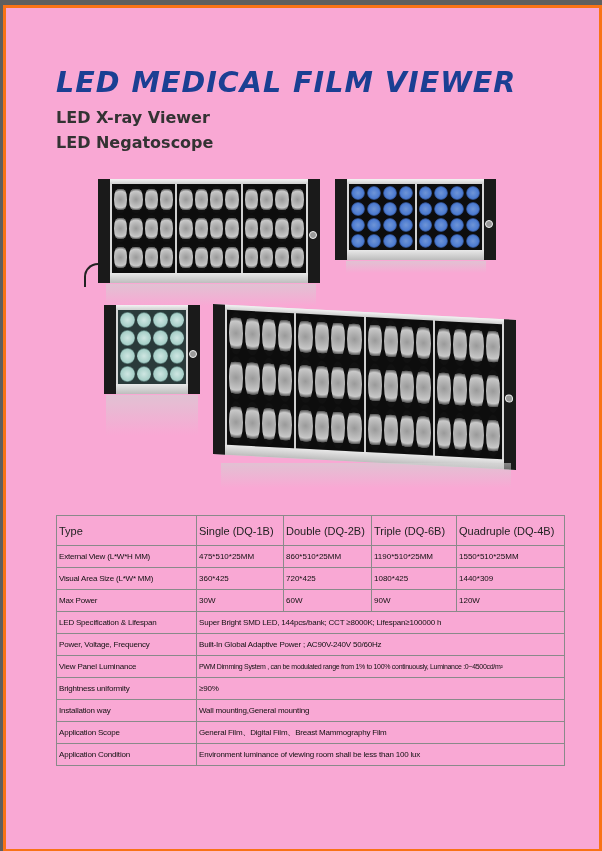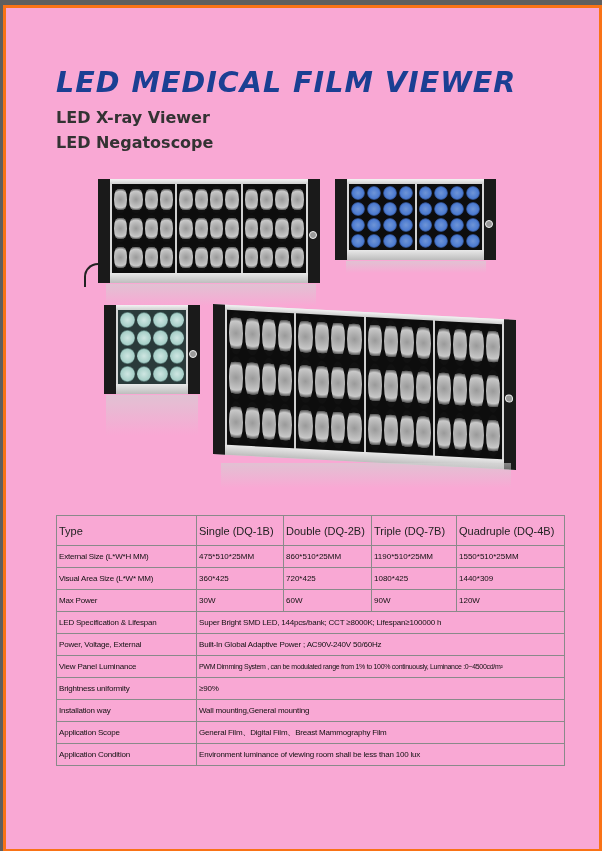--- a/index.html
+++ b/index.html
@@ -350,27 +350,27 @@
         <col style="width:87px">
         <col style="width:88px">
         <col style="width:85px">
         <col style="width:108px">
     </colgroup>
     <thead>
       <tr>
         <th>Type</th>
         <th>Single (DQ-1B)</th>
         <th>Double (DQ-2B)</th>
-        <th>Triple (DQ-7B)</th>
+        <th>Triple (DQ-6B)</th>
         <th>Quadruple (DQ-4B)</th>
       </tr>
     </thead>
     <tbody>
       <tr>
-        <td class="label">External Size (L*W*H MM)</td>
+        <td class="label">External View (L*W*H MM)</td>
         <td>475*510*25MM</td>
         <td>860*510*25MM</td>
         <td>1190*510*25MM</td>
         <td>1550*510*25MM</td>
       </tr>
       <tr>
         <td class="label">Visual Area Size (L*W* MM)</td>
         <td>360*425</td>
         <td>720*425</td>
         <td>1080*425</td>
@@ -381,21 +381,21 @@
         <td>30W</td>
         <td>60W</td>
         <td>90W</td>
         <td>120W</td>
       </tr>
       <tr>
         <td class="label">LED Specification &amp; Lifespan</td>
         <td class="wide" colspan="4">Super Bright SMD LED, 144pcs/bank; CCT ≥8000K; Lifespan≥100000 h</td>
       </tr>
       <tr>
-        <td class="label">Power, Voltage, External</td>
+        <td class="label">Power, Voltage, Frequency</td>
         <td class="wide" colspan="4">Built-In Global Adaptive Power ; AC90V-240V   50/60Hz</td>
       </tr>
       <tr>
         <td class="label">View Panel Luminance</td>
         <td class="wide" colspan="4" style="font-size:7px; letter-spacing:-0.3px;">PWM Dimming System , can be modulated range from 1% to 100% continuously, Luminance :0~4500cd/m²</td>
       </tr>
       <tr>
         <td class="label">Brightness uniformity</td>
         <td class="wide" colspan="4">≥90%</td>
       </tr>

